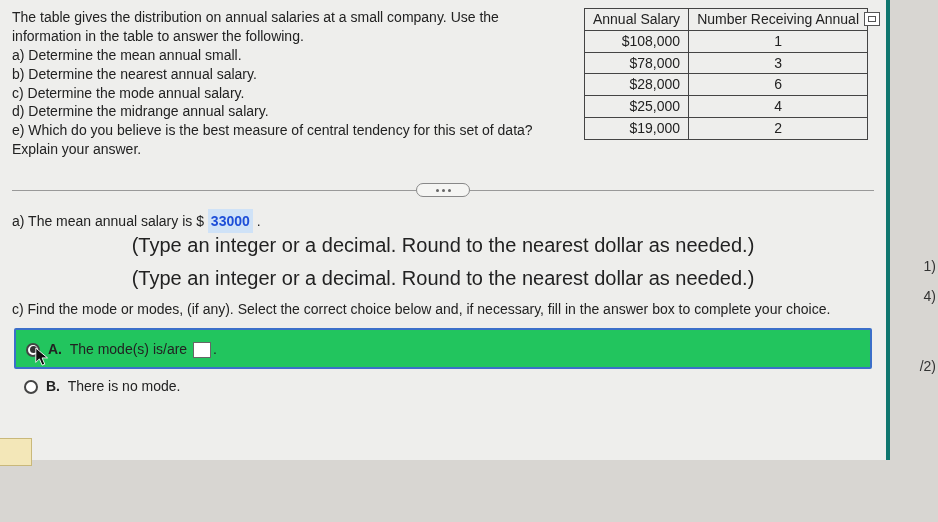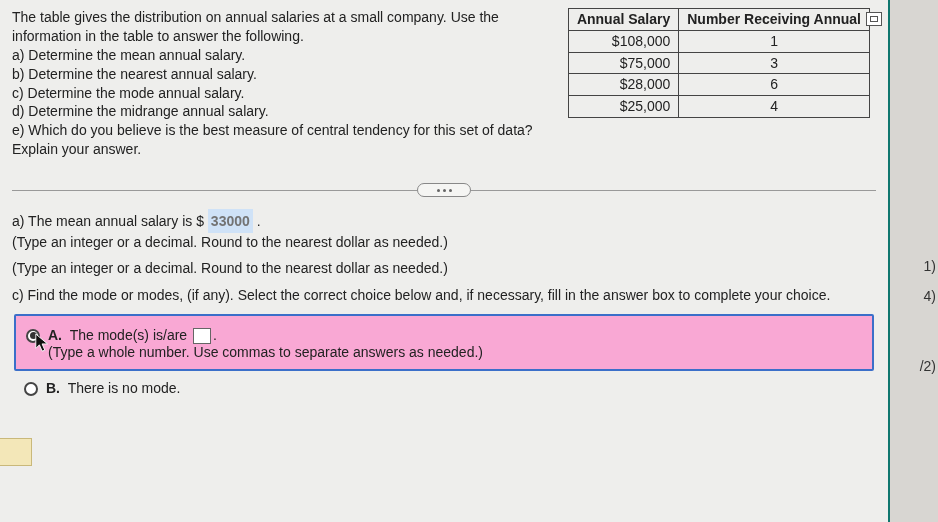--- a/index.html
+++ b/index.html
@@ -9,22 +9,22 @@
       color: #222;
       background: #d8d6d2;
       width: 938px;
       height: 522px;
       position: relative;
       overflow: hidden;
     }
     .main-panel {
       background: #eeeeec;
       width: 890px;
-      height: 522px;
-      border-right: 2px solid #0f766e;
+      height: 460px;
+      border-right: 4px solid #0f766e;
       position: relative;
       padding: 8px 12px;
     }
     .side-fragments {
       position: absolute;
       right: 0; top: 0;
       width: 46px;
       height: 100%;
       font-size: 14px;
       color: #333;
@@ -38,21 +38,21 @@
       border-collapse: collapse;
       font-size: 14px;
       background: #eeeeec;
     }
     .data-table th, .data-table td {
       border: 1px solid #444;
       padding: 2px 8px;
       text-align: center;
       line-height: 1.2;
     }
-    .data-table th { font-weight: bold; }
+    .data-table th { font-weight: normal; }
     .data-table td:first-child { text-align: right; }
     .popout-icon {
       position: absolute;
       top: 4px; right: -6px;
       width: 16px; height: 14px;
       border: 1px solid #555;
       background: #fff;
       display: flex;
       align-items: center; justify-content: center;
     }
@@ -68,33 +68,33 @@
     .divider-btn {
       width: 54px; height: 14px;
       border: 1px solid #888;
       border-radius: 8px;
       background: #f5f5f3;
       display: flex; align-items: center; justify-content: center;
       gap: 3px;
     }
     .divider-btn i { width: 3px; height: 3px; background: #666; border-radius: 50%; }
     .answer-row { margin: 4px 0 2px 0; line-height: 1.5; }
-    .hint { font-size: 14px; color: #222; margin-bottom: 10px; }
+    .hint { font-size: 20px; color: #222; margin-bottom: 10px; text-align: center; }
     .entered {
       background: #cfe2f7;
       padding: 4px 3px;
       font-weight: bold;
-      color: #737373;
+      color: #1d4ed8;
     }
     .choice-box {
       border: 2px solid #3b6fc9;
       border-radius: 2px;
       padding: 8px 10px 6px 10px;
       margin: 8px 2px 6px 2px;
-      background: #f9a8d4;
+      background: #22c55e;
       position: relative;
     }
     .radio-row { display: flex; align-items: flex-start; gap: 8px; padding: 3px 0; }
     .radio-outer {
       width: 14px; height: 14px;
       border: 2px solid #444;
       border-radius: 50%;
       margin-top: 2px;
       display: flex; align-items: center; justify-content: center;
       flex-shrink: 0;
@@ -128,50 +128,54 @@
   </style>
 </head>
 <body>
 
 <div class="main-panel">
   <div class="left-tab"></div>
 
   <div class="question-block">
     <div class="question-text">
       <span>The table gives the distribution on annual salaries at a small company. Use the information in the table to answer the following.</span><br>
-      <span>a) Determine the mean annual salary.</span><br>
+      <span>a) Determine the mean annual small.</span><br>
       <span>b) Determine the nearest annual salary.</span><br>
       <span>c) Determine the mode annual salary.</span><br>
       <span>d) Determine the midrange annual salary.</span><br>
       <span>e) Which do you believe is the best measure of central tendency for this set of data? Explain your answer.</span>
     </div>
 
     <table class="data-table">
       <thead>
         <tr>
           <th>Annual Salary</th>
           <th>Number Receiving Annual</th>
         </tr>
       </thead>
       <tbody>
         <tr>
             <td>$108,000</td>
             <td>1</td>
           </tr>
         <tr>
-            <td>$75,000</td>
+            <td>$78,000</td>
             <td>3</td>
           </tr>
         <tr>
             <td>$28,000</td>
             <td>6</td>
           </tr>
         <tr>
             <td>$25,000</td>
             <td>4</td>
+          </tr>
+        <tr>
+            <td>$19,000</td>
+            <td>2</td>
           </tr>
       </tbody>
     </table>
 
     <div class="popout-icon">
         <span></span>
       </div>
   </div>
 
   <div class="divider-wrap">
@@ -195,21 +199,20 @@
 
   <div class="choice-box">
     <svg class="cursor" viewBox="0 0 20 24">
         <path d="M2 2 L2 18 L6 14 L9 21 L12 20 L9 13 L15 13 Z" fill="#111" stroke="#fff" stroke-width="1"></path>
       </svg>
     <div class="radio-row">
       <div class="radio-outer selected"></div>
       <div>
         <span class="choice-label">A.</span>
         <span>The mode(s) is/are </span><span class="input-box"></span><span>.</span>
-        <div class="sub-hint" style="margin-left:0;">(Type a whole number. Use commas to separate answers as needed.)</div>
       </div>
     </div>
   </div>
 
   <div class="radio-row" style="padding-left:12px;">
     <div class="radio-outer"></div>
     <div>
       <span class="choice-label">B.</span>
       <span>There is no mode.</span>
     </div>

